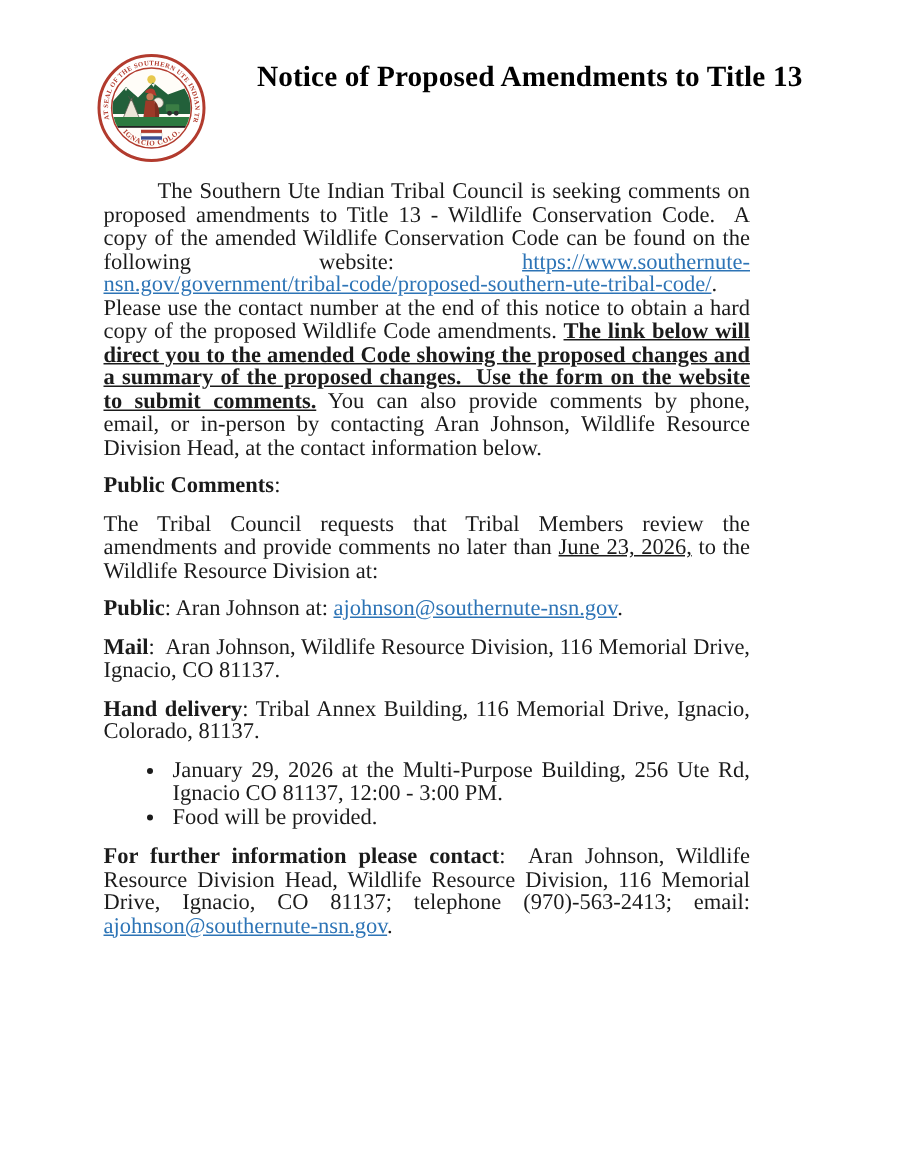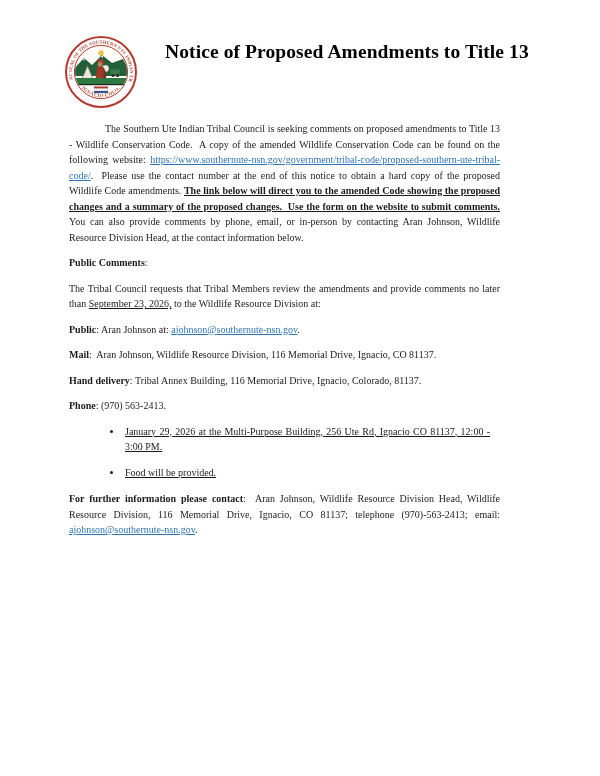--- a/index.html
+++ b/index.html
@@ -24,47 +24,48 @@
     height:78px; 
   }
   .seal{
     position:absolute;
     left:63px; top:34px;
     width:76px; height:76px;
   }
   .title-block{
     margin-left:102px; 
     padding-top:3px;
+    text-align:right;
   }
   .title-line{
     font-size:19.5px;
     font-weight:bold;
     line-height:27px;
     color:#000;
     letter-spacing:.1px;
     white-space:nowrap;
   }
   
   .doc-body{
     padding:8px 100px 0 69px;
-    font-size:10px;
+    font-size:15px;
     line-height:15.5px;
     text-align:justify;
   }
   .doc-body p{margin:0 0 10px 0;}
   .indent-first{text-indent:36px;}
   .b{font-weight:bold;}
   .u{text-decoration:underline;}
   .lnk{color:var(--link);text-decoration:underline;cursor:pointer;word-break:break-word;}
   ul.bullets{
     margin:0 0 11px 0;
     padding-left:44px;
     text-align:justify;
   }
-  ul.bullets li{margin:10px;padding-left:2px;text-decoration:underline;}
+  ul.bullets li{margin:0;padding-left:2px;}
 </style>
 </head>
 <body>
 
 <div class="page">
 
   <div class="header">
 
     <div class="seal">
       <svg viewBox="0 0 76 76" width="76" height="76" aria-hidden="true">
@@ -119,29 +120,28 @@
       <div class="title-line">Notice of Proposed Amendments to Title 13</div>
     </div>
   </div>
 
   <div class="doc-body">
 
     <p class="indent-first"><span>The Southern Ute Indian Tribal Council is seeking comments on proposed amendments to Title 13 - Wildlife Conservation Code.&nbsp; A copy of the amended Wildlife Conservation Code can be found on the following website: </span><a class="lnk" href="#">https://www.southernute-nsn.gov/government/tribal-code/proposed-southern-ute-tribal-code/</a><span>.&nbsp; Please use the contact number at the end of this notice to obtain a hard copy of the proposed Wildlife Code amendments. </span><span class="b u">The link below will direct you to the amended Code showing the proposed changes and a summary of the proposed changes.&nbsp; Use the form on the website to submit comments.</span><span> You can also provide comments by phone, email, or in-person by contacting Aran Johnson, Wildlife Resource Division Head, at the contact information below.</span></p>
 
     <p><span class="b">Public Comments</span><span>:</span></p>
 
-    <p><span>The Tribal Council requests that Tribal Members review the amendments and provide comments no later than </span><span class="u">September 23, 2026,</span><span> to the Wildlife Resource Division at:</span></p>
+    <p><span>The Tribal Council requests that Tribal Members review the amendments and provide comments no later than </span><span class="u">June 23, 2026,</span><span> to the Wildlife Resource Division at:</span></p>
 
     <p><span class="b">Public</span><span>: Aran Johnson at: </span><a class="lnk" href="#">ajohnson@southernute-nsn.gov</a><span>.</span></p>
 
     <p><span class="b">Mail</span><span>:&nbsp; Aran Johnson, Wildlife Resource Division, 116 Memorial Drive, Ignacio, CO 81137.</span></p>
 
     <p><span class="b">Hand delivery</span><span>: Tribal Annex Building, 116 Memorial Drive, Ignacio, Colorado, 81137.</span></p>
 
-    <p><span class="b">Phone</span><span>: (970) 563-2413.</span></p>
 
 
 
     <ul class="bullets">
       <li><span>January 29, 2026 at the Multi-Purpose Building, 256 Ute Rd, Ignacio CO 81137, 12:00 - 3:00 PM.</span></li>
       <li><span>Food will be provided.</span></li>
     </ul>
 
     <p><span class="b">For further information please contact</span><span>:&nbsp; Aran Johnson, Wildlife Resource Division Head, Wildlife Resource Division, 116 Memorial Drive, Ignacio, CO 81137; telephone (970)-563-2413; email: </span><a class="lnk" href="#">ajohnson@southernute-nsn.gov</a><span>.</span></p>
 

